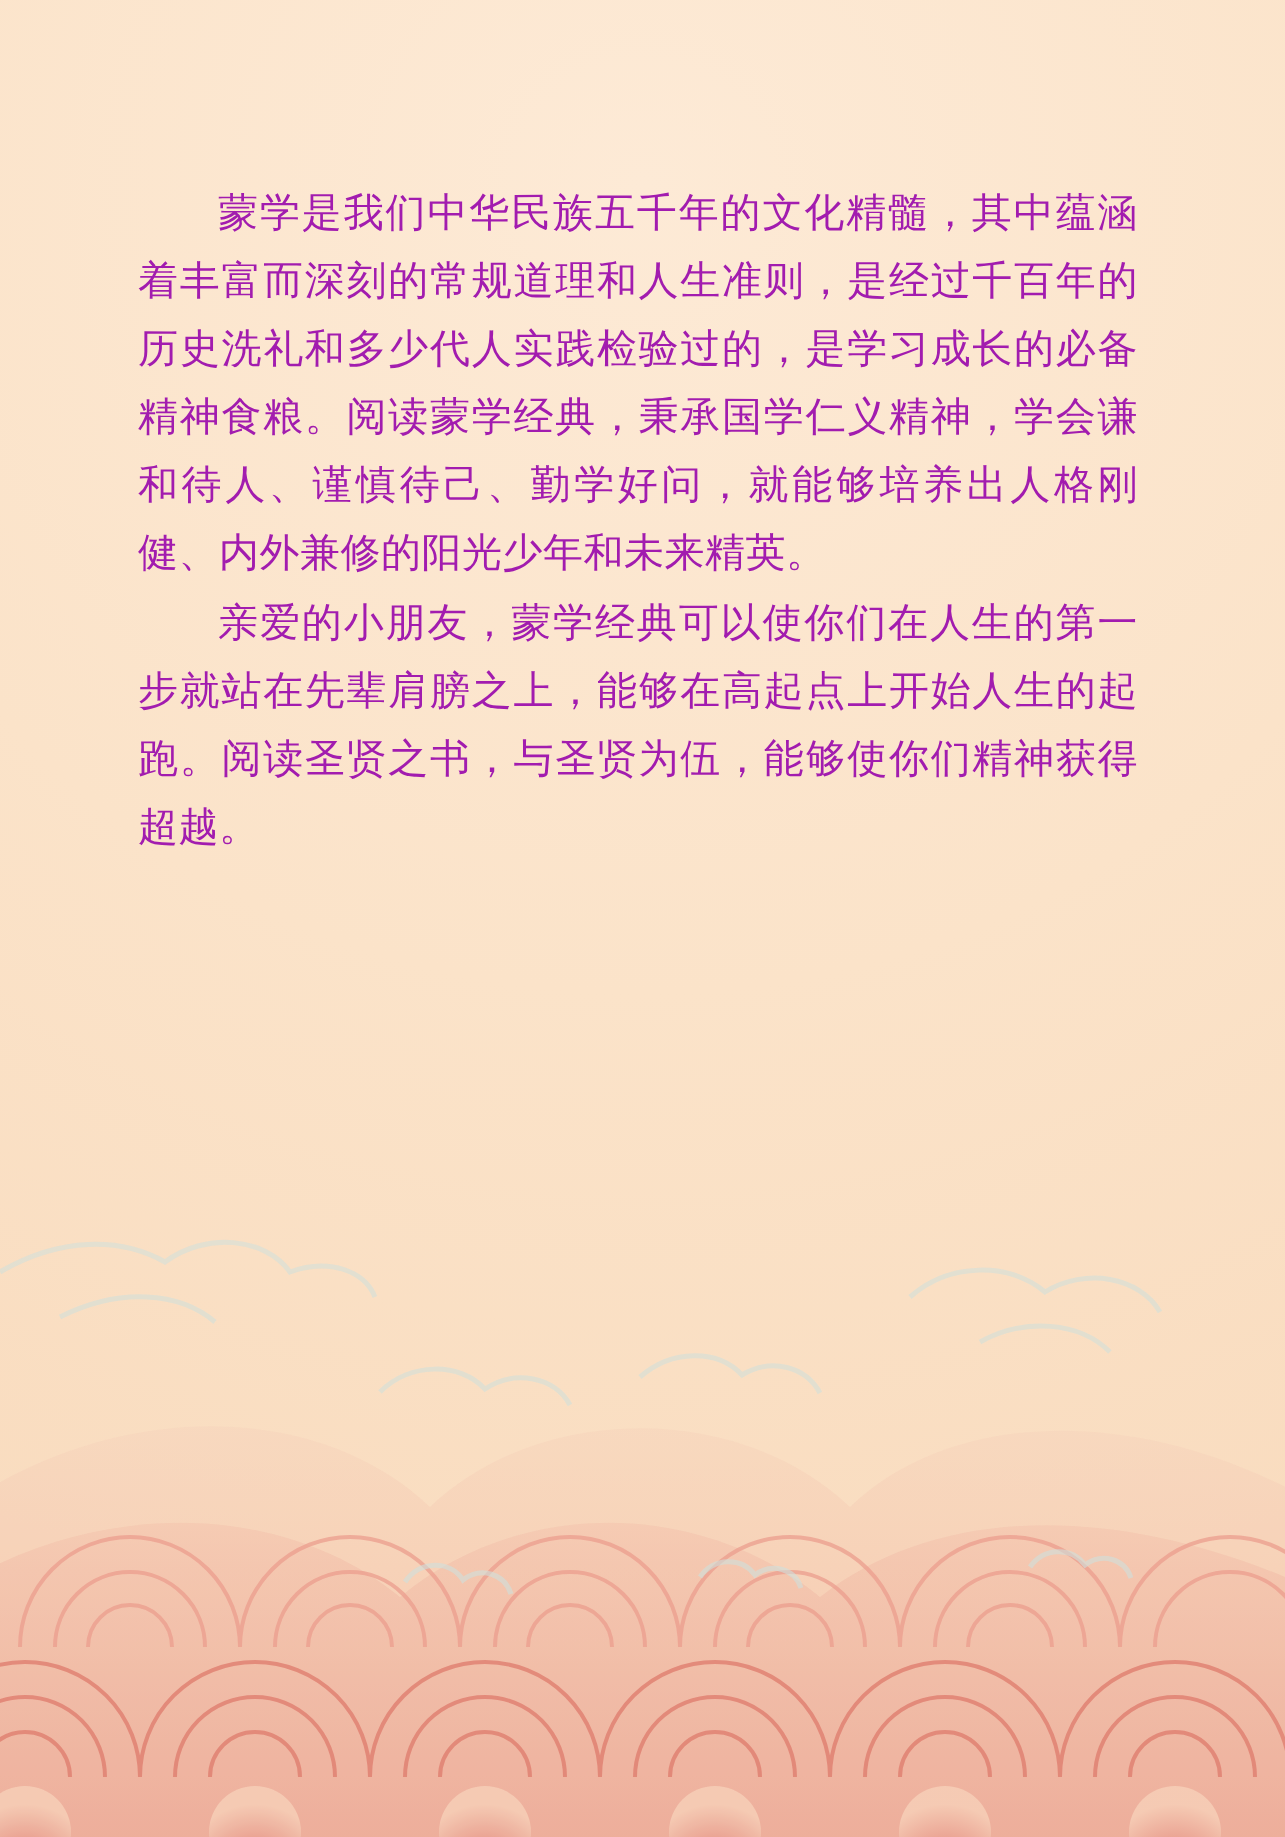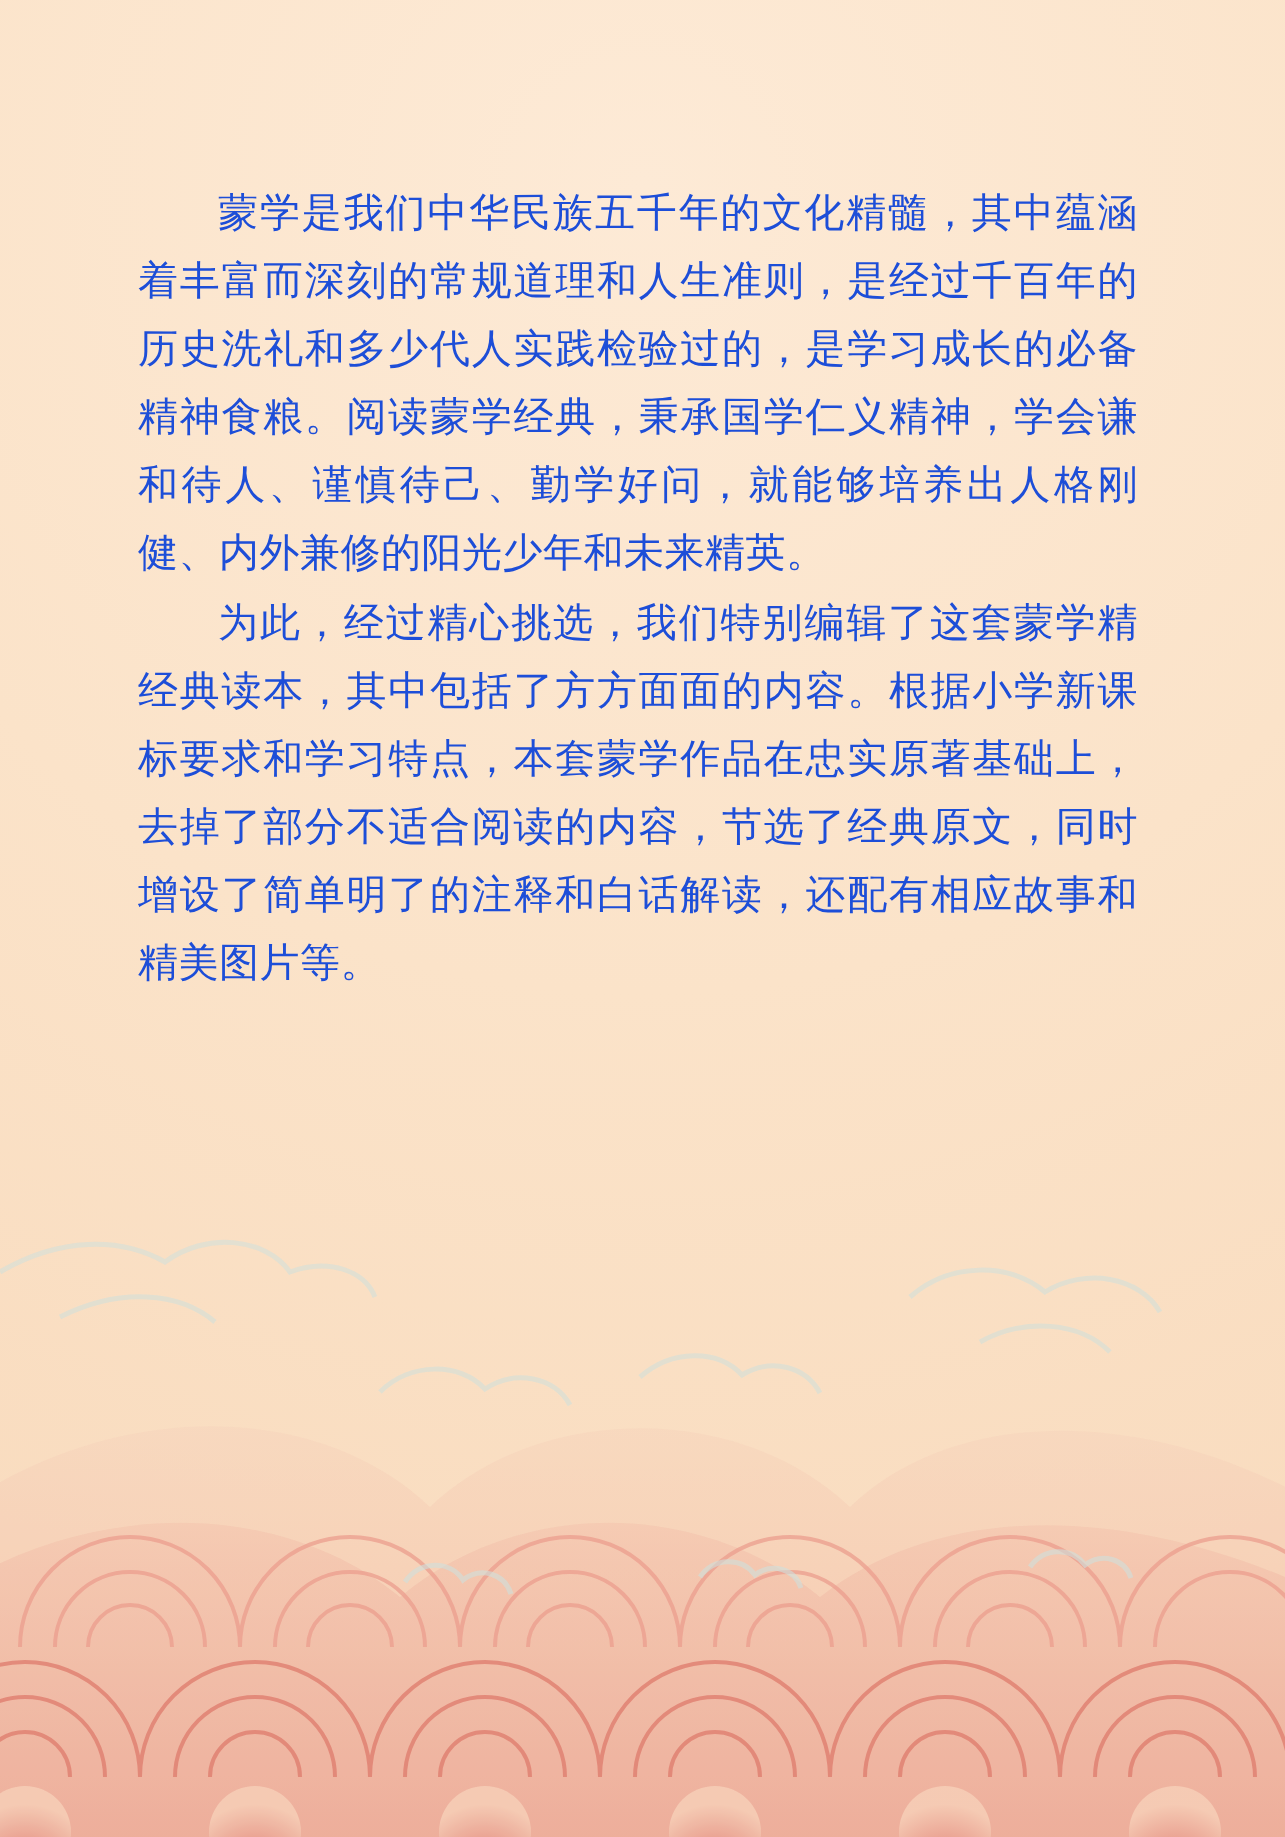--- a/index.html
+++ b/index.html
@@ -40,21 +40,21 @@
     position: absolute;
     left: 138px;
     top: 178px;
     width: 1000px;
   }
   p.para {
     margin: 0 0 2px 0;
     font-family: "DejaVu Sans", "Liberation Sans", sans-serif;
     font-size: 40px;
     line-height: 68px;
-    color: #1d4ed8;
+    color: #a21caf;
     text-align: justify;
     text-indent: 80px;
     letter-spacing: 0.5px;
     word-break: break-all;
   }
 </style>
 </head>
 <body>
 
 <div class="page">
@@ -149,15 +149,15 @@
       <g fill="none" stroke="#cfe0dc" stroke-width="5" opacity="0.6">
         <path d="M405,405 c15,-22 45,-22 58,-2 c18,-14 42,-6 48,14"></path>
         <path d="M700,400 c14,-20 42,-20 55,-2 c17,-13 40,-6 46,13"></path>
         <path d="M1030,390 c14,-20 42,-20 55,-2 c17,-13 40,-6 46,13"></path>
       </g>
     </svg>
   </div>
 
   <div class="content">
     <p class="para">蒙学是我们中华民族五千年的文化精髓，其中蕴涵着丰富而深刻的常规道理和人生准则，是经过千百年的历史洗礼和多少代人实践检验过的，是学习成长的必备精神食粮。阅读蒙学经典，秉承国学仁义精神，学会谦和待人、谨慎待己、勤学好问，就能够培养出人格刚健、内外兼修的阳光少年和未来精英。</p>
-    <p class="para">为此，经过精心挑选，我们特别编辑了这套蒙学精经典读本，其中包括了方方面面的内容。根据小学新课标要求和学习特点，本套蒙学作品在忠实原著基础上，去掉了部分不适合阅读的内容，节选了经典原文，同时增设了简单明了的注释和白话解读，还配有相应故事和精美图片等。</p>
+    <p class="para">亲爱的小朋友，蒙学经典可以使你们在人生的第一步就站在先辈肩膀之上，能够在高起点上开始人生的起跑。阅读圣贤之书，与圣贤为伍，能够使你们精神获得超越。</p>
   </div>
 </div>
 
 </body></html>

